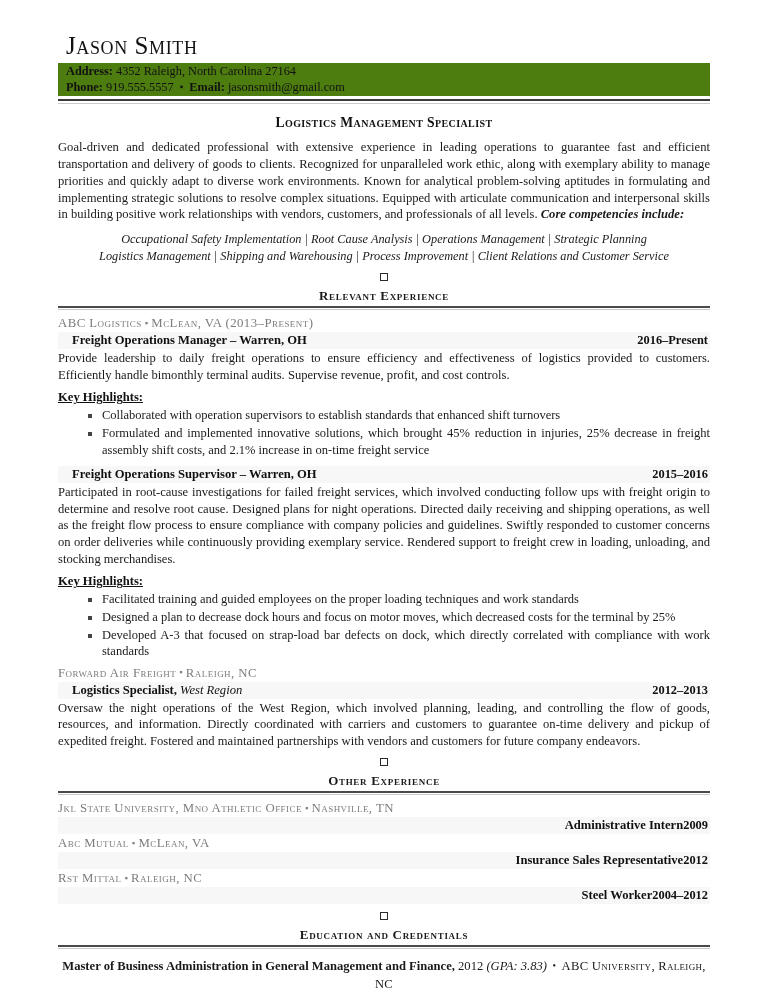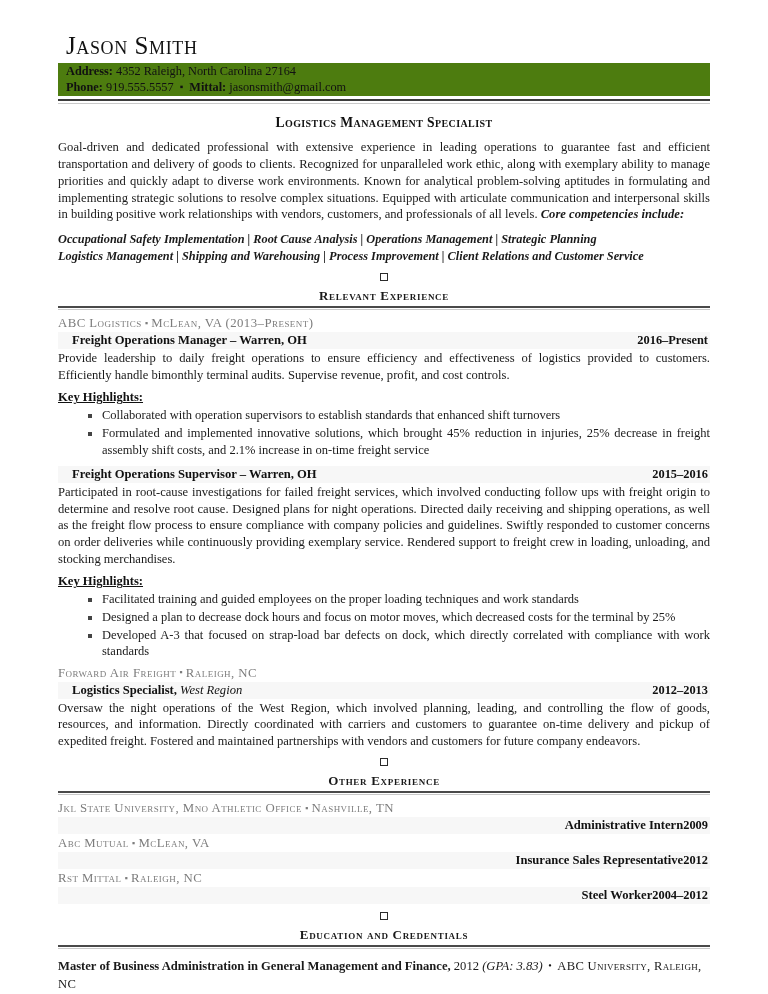--- a/index.html
+++ b/index.html
@@ -67,25 +67,25 @@
   .summary {
     text-align: justify;
     font-size: 12.6px;
     line-height: 1.34;
     color: #1a1a1a;
     margin: 0;
   }
   .summary i { font-style: italic; font-weight: bold; }
 
   .competency-line {
+    text-align: center;
     font-style: italic;
     font-size: 12.3px;
     line-height: 1.36;
     color: #1a1a1a;
-    font-weight: bold;
   }
   .comp-wrap { margin-top: 8px; }
 
   
   .section {
     margin-top: 8px;
   }
   .section-head {
     display: flex;
     align-items: center;
@@ -192,20 +192,21 @@
   .other-row {
     display: flex;
     justify-content: flex-end;
     align-items: baseline;
     background: #f7f7f7;
     padding: 1px 2px 1px 14px;
   }
 
   
   .edu-line {
+    text-align: center;
     font-size: 12.6px;
     line-height: 1.4;
     color: #1a1a1a;
   }
   .edu-line .deg { font-weight: bold; }
   .edu-line .sc { font-variant: small-caps; letter-spacing: 0.3px; }
   .edu-line .ital { font-style: italic; }
   .edu-line .dot { font-size: 10px; vertical-align: 1px; padding: 0 3px; }
   .edu-first { margin-top: 9px; }
   .edu-sub { text-align: center; font-style: italic; font-size: 12.4px; line-height: 1.35; }
@@ -220,21 +221,21 @@
     <div class="name">Jason Smith</div>
     <div class="contact-block">
       <div class="contact-line">
         <b>Address:</b>
         <span>4352 Raleigh, North Carolina 27164</span>
       </div>
       <div class="contact-line">
         <b>Phone:</b>
         <span>919.555.5557</span>
         <span class="sep-dot">▪</span>
-        <b>Mittal:</b>
+        <b>Email:</b>
         <span>jasonsmith@gmail.com</span>
       </div>
     </div>
     <div class="rule-double"></div>
   </div>
 
   <div class="doc-title">Logistics Management Specialist</div>
 
   <p class="summary"><span>Goal-driven and dedicated professional with extensive experience in leading operations to guarantee fast and efficient transportation and delivery of goods to clients. Recognized for unparalleled work ethic, along with exemplary ability to manage priorities and quickly adapt to diverse work environments. Known for analytical problem-solving aptitudes in formulating and implementing strategic solutions to resolve complex situations. Equipped with articulate communication and interpersonal skills in building positive work relationships with vendors, customers, and professionals of all levels.</span> <i>Core competencies include:</i></p>
 

